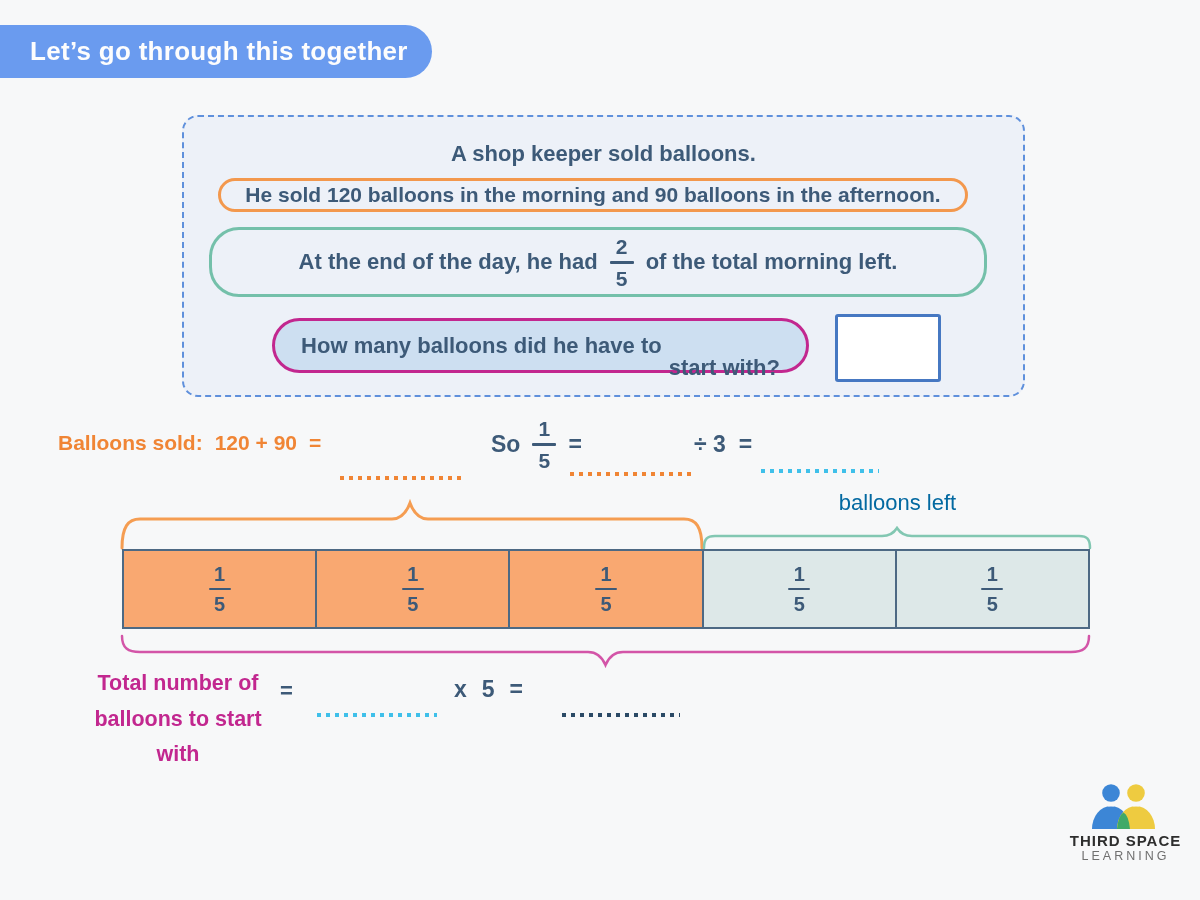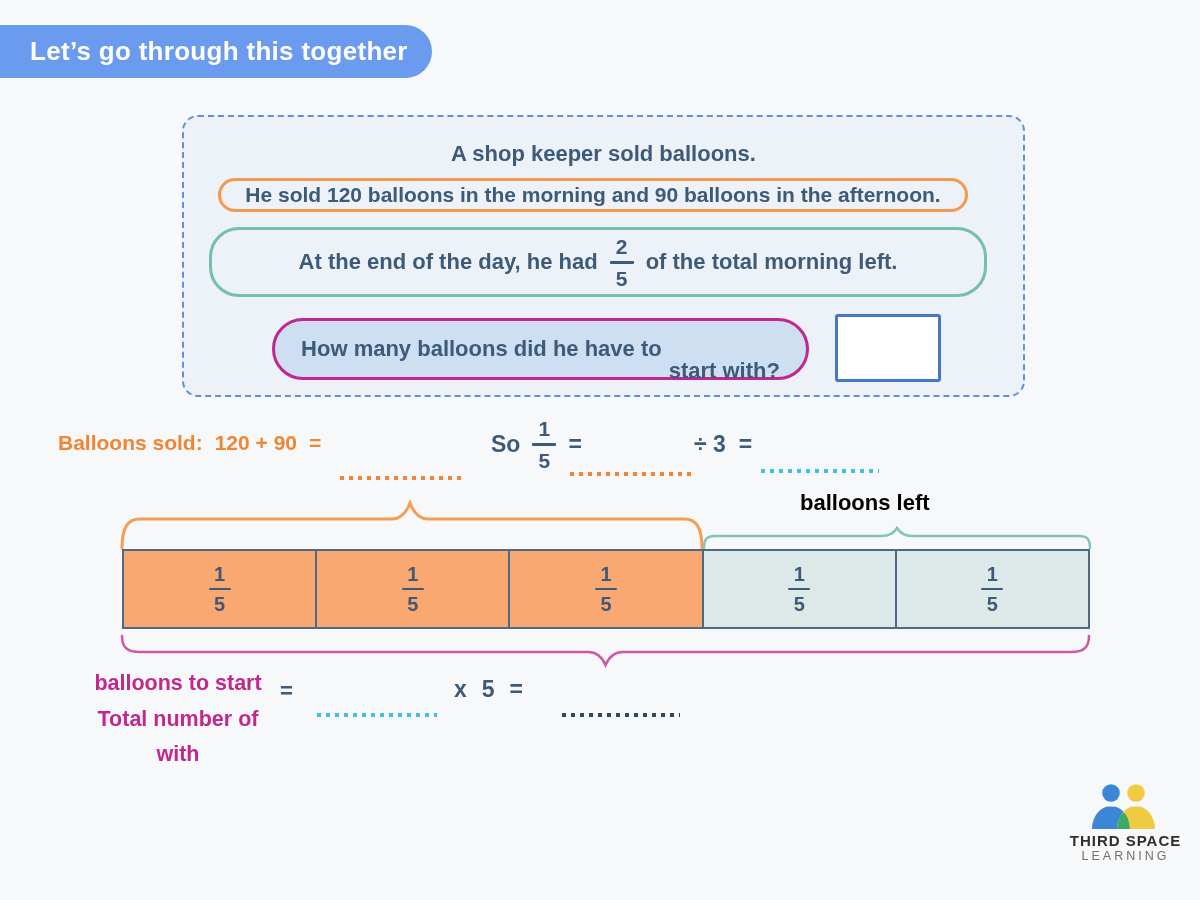--- a/index.html
+++ b/index.html
@@ -19,21 +19,21 @@
   .panel .intro { position:absolute; top:24px; left:0; width:100%; text-align:center;
     color:#3d5a78; font-size:22px; font-weight:bold; }
   .pill-orange { position:absolute; top:61px; left:34px; width:750px; height:34px;
     border:3px solid #f3984d; border-radius:22px;
     display:flex; align-items:center; justify-content:center;
     color:#3d5a78; font-size:21px; font-weight:bold; white-space:nowrap; }
   .box-teal { position:absolute; top:110px; left:25px; width:778px; height:70px;
     border:3px solid #74c0aa; border-radius:30px;
     display:flex; align-items:center; justify-content:center; gap:12px;
     color:#3d5a78; font-size:22px; font-weight:bold; }
-  .pill-pink { position:absolute; top:201px; left:88px; width:537px; height:62px;
+  .pill-pink { position:absolute; top:201px; left:88px; width:537px; height:55px;
     background:#cddff1; border:3px solid #c2278f; border-radius:31px;
     display:flex; align-items:center; justify-content:center; gap:7px;
     color:#3d5a78; font-size:22px; font-weight:600; white-space:nowrap; }
   .pill-pink b { font-weight:bold;margin-top:44px; }
   .answer-box { position:absolute; top:197px; left:651px; width:106px; height:68px;
     background:#ffffff; border:3px solid #4678c2; border-radius:3px;
     font-size:24px; color:#3d5a78; text-align:center; outline:none; }
 
   
   .frac { display:inline-flex; flex-direction:column; align-items:center;
@@ -52,21 +52,21 @@
     color:#3d5a78; font-size:23px; font-weight:bold; align-items:center; }
 
   .dots { position:absolute; height:4px; }
   .dots-orange { background-image:repeating-linear-gradient(90deg,#f08535 0 4px,transparent 4px 9px); }
   .dots-lblue  { background-image:repeating-linear-gradient(90deg,#3fc0ea 0 4px,transparent 4px 9px); }
   .dots-navy   { background-image:repeating-linear-gradient(90deg,#2b4a66 0 4px,transparent 4px 9px); }
 
   
   .brace { position:absolute; }
   .balloons-left-label { position:absolute; left:800px; top:490px; width:195px;
-    color:#000000; font-size:22px; font-weight:bold; }
+    text-align:center; color:#0369a1; font-size:22px; font-weight:normal; }
 
   
   .bar { position:absolute; left:122px; top:549px; width:968px; height:80px;
     display:flex; border:2.5px solid #4d6984; }
   .bar .cell { flex:1; display:flex; align-items:center; justify-content:center;
     border-right:2.5px solid #4d6984; }
   .bar .cell:last-child { border-right:none; }
   .cell-sold { background:#f9a871; }
   .cell-left { background:#dde8e8; }
   .bar .frac .num, .bar .frac .den { font-size:20px; }
@@ -190,22 +190,22 @@
         <span class="den">5</span>
       </span>
     </div>
   </div>
 
   <svg class="brace" style="left:120px; top:634px;" width="971" height="34" viewBox="0 0 971 34">
     <path d="M2,2 C2,14 8,18 20,18 L468,18 Q480,18 485.5,31 Q491,18 503,18 L951,18 C963,18 969,14 969,2" fill="none" stroke="#d355a8" stroke-width="2.5" stroke-linecap="round"></path>
   </svg>
 
   <div class="total-label">
+    <div>Total number of</div>
     <div>balloons to start</div>
-    <div>Total number of</div>
     <div>with</div>
   </div>
   <div class="total-eq1">=</div>
   <div class="dots dots-lblue" style="left:317px; top:713px; width:120px;"></div>
   <div class="total-mult">
     <span>x</span>
     <span>5</span>
     <span>=</span>
   </div>
   <div class="dots dots-navy" style="left:562px; top:713px; width:118px;"></div>

